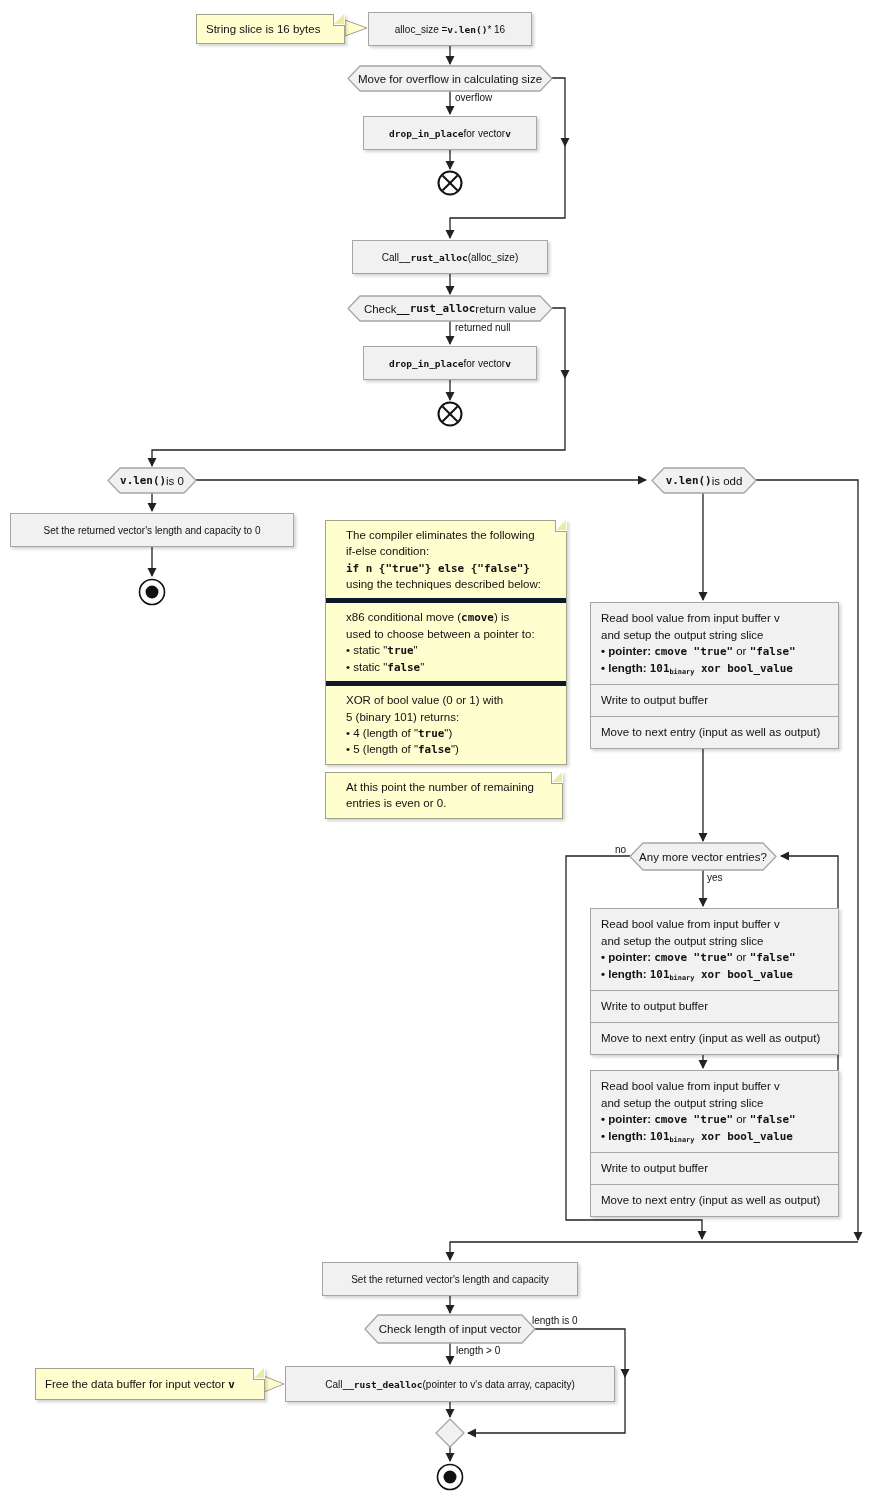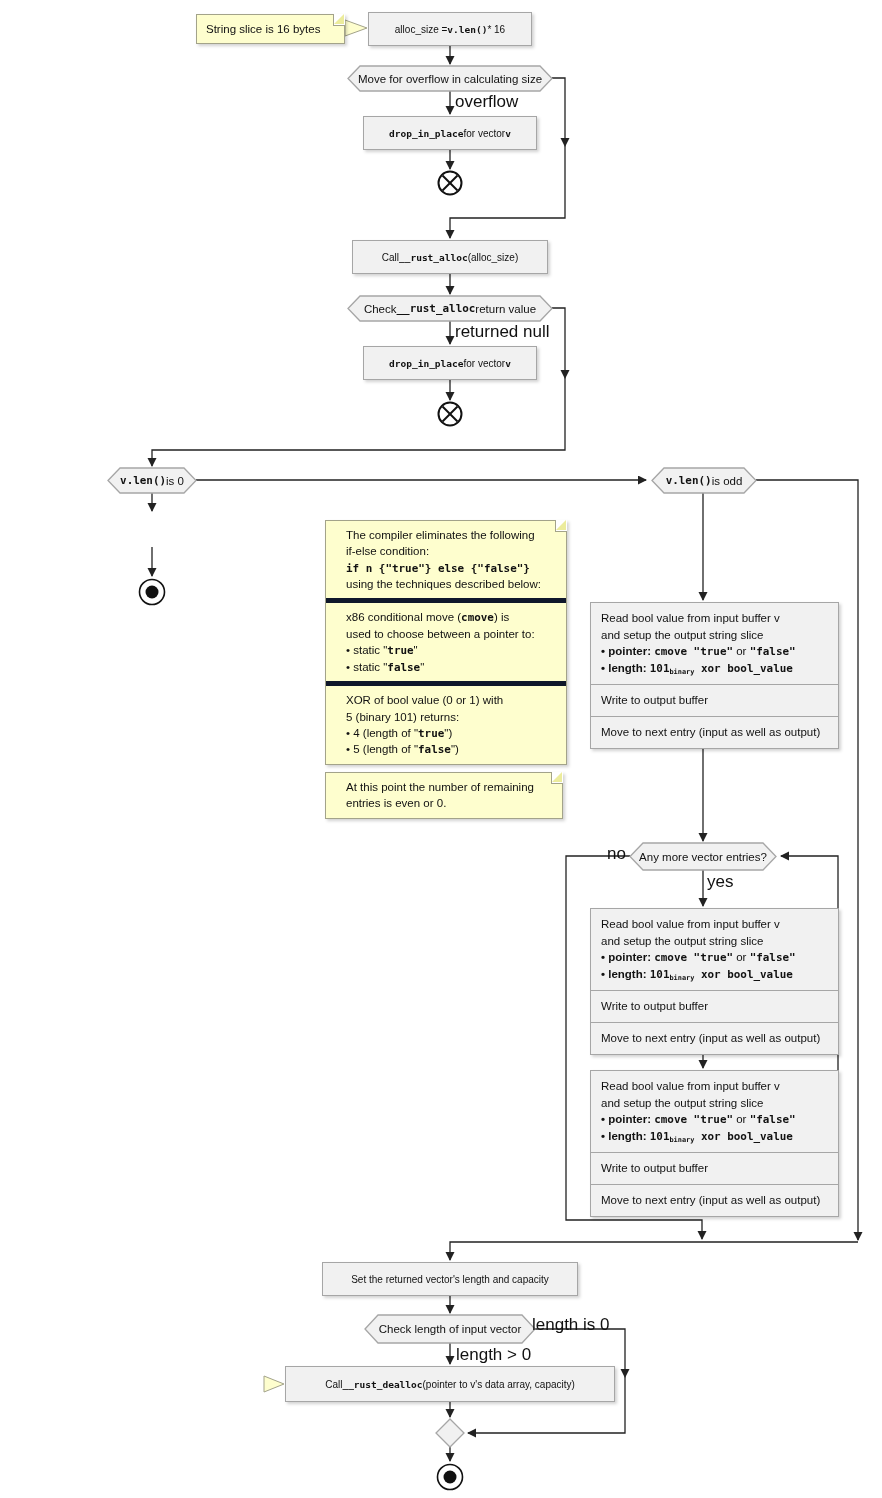--- a/index.html
+++ b/index.html
@@ -10,21 +10,21 @@
   .hexlabel{position:absolute;display:flex;align-items:center;justify-content:center;font-size:11.5px;white-space:nowrap;box-sizing:border-box;}
   .partition{position:absolute;background:#f1f1f1;border:1px solid #a6a6a6;box-shadow:2px 2px 3px rgba(0,0,0,.18);box-sizing:border-box;font-size:11.5px;margin-left:12px;}
   .psec{padding:7px 10px;white-space:pre-line;line-height:1.45;box-sizing:border-box;}
   .psec + .psec{border-top:1px solid #a6a6a6;white-space:nowrap;}
   .note{position:absolute;background:#fefece;border:1px solid #a3a38a;box-shadow:2px 2px 3px rgba(0,0,0,.18);box-sizing:border-box;font-size:11.5px;}
   .note .fold{position:absolute;top:-1px;right:-1px;width:11px;height:11px;background:#ffffff;border-left:1px solid #a3a38a;border-bottom:1px solid #a3a38a;}
   .note .fold::after{content:"";position:absolute;left:0;top:0;width:0;height:0;border-style:solid;border-width:0 0 10px 10px;border-color:transparent transparent #ecec9c transparent;}
   .nsec{padding:6px 20px;white-space:pre-line;line-height:1.42;}
   .nsec + .nsec{border-top:5px solid #0f172a;}
   .note.simple{display:flex;align-items:center;padding:0 9px;white-space:nowrap;}
-  .edge-label{position:absolute;font-size:17px;white-space:nowrap;}
+  .edge-label{position:absolute;font-size:10px;white-space:nowrap;}
   .seg-code{font-family:"DejaVu Sans Mono",monospace;font-weight:bold;font-size:0.95em;}
   .seg-b{font-weight:bold;}
   .seg-sub{font-family:"DejaVu Sans Mono",monospace;font-weight:bold;font-size:0.6em;vertical-align:-0.3em;}
 </style>
 </head>
 <body>
 
 <div class="canvas">
 
   <svg class="layer" width="882" height="1498" viewBox="0 0 882 1498">
@@ -123,20 +123,24 @@
 • 5 (length of "</span><span class="seg-code">false</span><span>")</span></div>
     <span class="fold"></span>
   </div>
 
   <div class="note" style="left:325px;top:772px;width:238px;">
     <div class="nsec">At this point the number of remaining
 entries is even or 0.</div>
     <span class="fold"></span>
   </div>
 
+  <div class="note simple" style="left:35px;top:1368px;width:230px;height:32px;">
+    <span><span>Free the data buffer for input vector </span><span class="seg-code">v</span></span>
+    <span class="fold"></span>
+  </div>
 
   <div class="node" style="left:368px;top:12px;width:164px;height:34px;">
       <span>alloc_size = </span>
       <span class="seg-code">v.len()</span>
       <span> * 16</span>
     </div>
 
   <div class="node" style="left:363px;top:116px;width:174px;height:34px;">
       <span class="seg-code">drop_in_place</span>
       <span> for vector </span>
@@ -148,20 +152,21 @@
       <span class="seg-code">__rust_alloc</span>
       <span> (alloc_size)</span>
     </div>
 
   <div class="node" style="left:363px;top:346px;width:174px;height:34px;">
       <span class="seg-code">drop_in_place</span>
       <span> for vector </span>
       <span class="seg-code">v</span>
     </div>
 
+  <div class="node" style="left:10px;top:513px;width:284px;height:34px;">Set the returned vector's length and capacity to 0</div>
 
   <div class="partition" style="left:578px;top:602px;width:249px;">
     <div class="psec"><span>Read bool value from input buffer v
 and setup the output string slice
 </span><span class="seg-b">• pointer: </span><span class="seg-code">cmove "true"</span><span> or </span><span class="seg-code">"false"</span><span>
 </span><span class="seg-b">• length: </span><span class="seg-code">101</span><span class="seg-sub">binary</span><span class="seg-code"> xor bool_value</span></div>
     <div class="psec">Write to output buffer</div>
     <div class="psec">Move to next entry (input as well as output)</div>
   </div>
 

